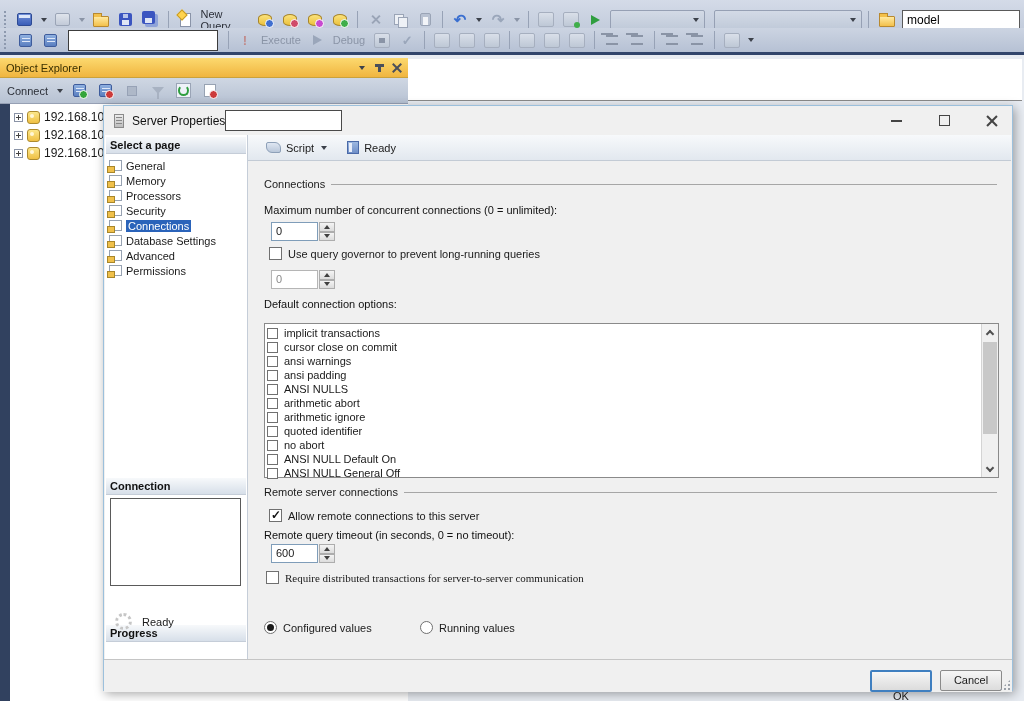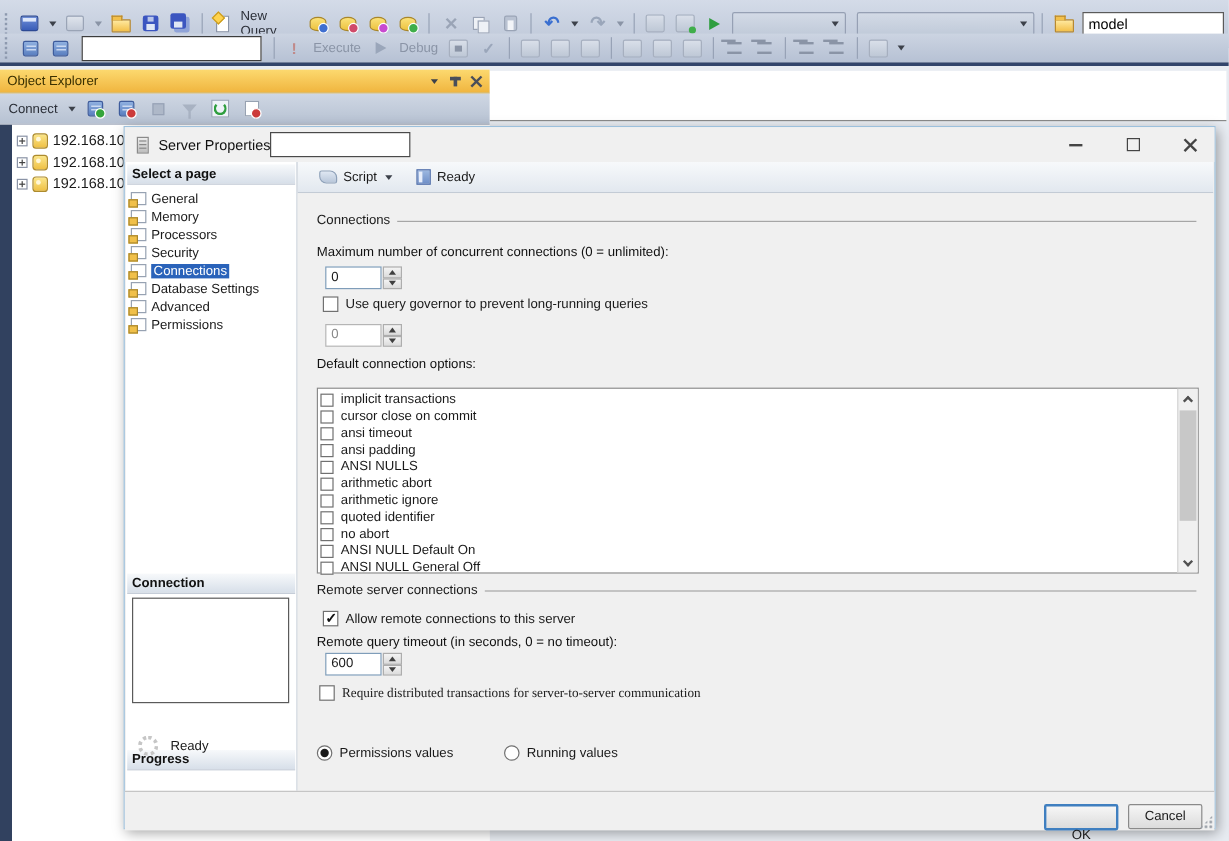--- a/index.html
+++ b/index.html
@@ -489,21 +489,21 @@
                 <span>implicit transactions</span>
               </div>
 
               <div class="opt-row">
                 <span class="cb"></span>
                 <span>cursor close on commit</span>
               </div>
 
               <div class="opt-row">
                 <span class="cb"></span>
-                <span>ansi timeout</span>
+                <span>ansi warnings</span>
               </div>
 
               <div class="opt-row">
                 <span class="cb"></span>
                 <span>ansi padding</span>
               </div>
 
               <div class="opt-row">
                 <span class="cb"></span>
                 <span>ANSI NULLS</span>
@@ -569,21 +569,21 @@
                 <i class="tri-dn"></i>
               </span>
           </span>
         </div>
         <div class="cbrow" style="left:18px; top:410px;font-family:Liberation Serif, serif;">
           <span class="cb"></span>
           <span>Require distributed transactions for server-to-server communication</span>
         </div>
         <div class="radio-row" style="left:16px; top:460px;">
           <span class="radio checked"></span>
-          <span>Permissions values</span>
+          <span>Configured values</span>
         </div>
         <div class="radio-row" style="left:172px; top:460px;">
           <span class="radio"></span>
           <span>Running values</span>
         </div>
       </div>
 
       <div class="dlg-footer">
         <div class="btn btn-ok">OK</div>
         <div class="btn btn-cancel">Cancel</div>

